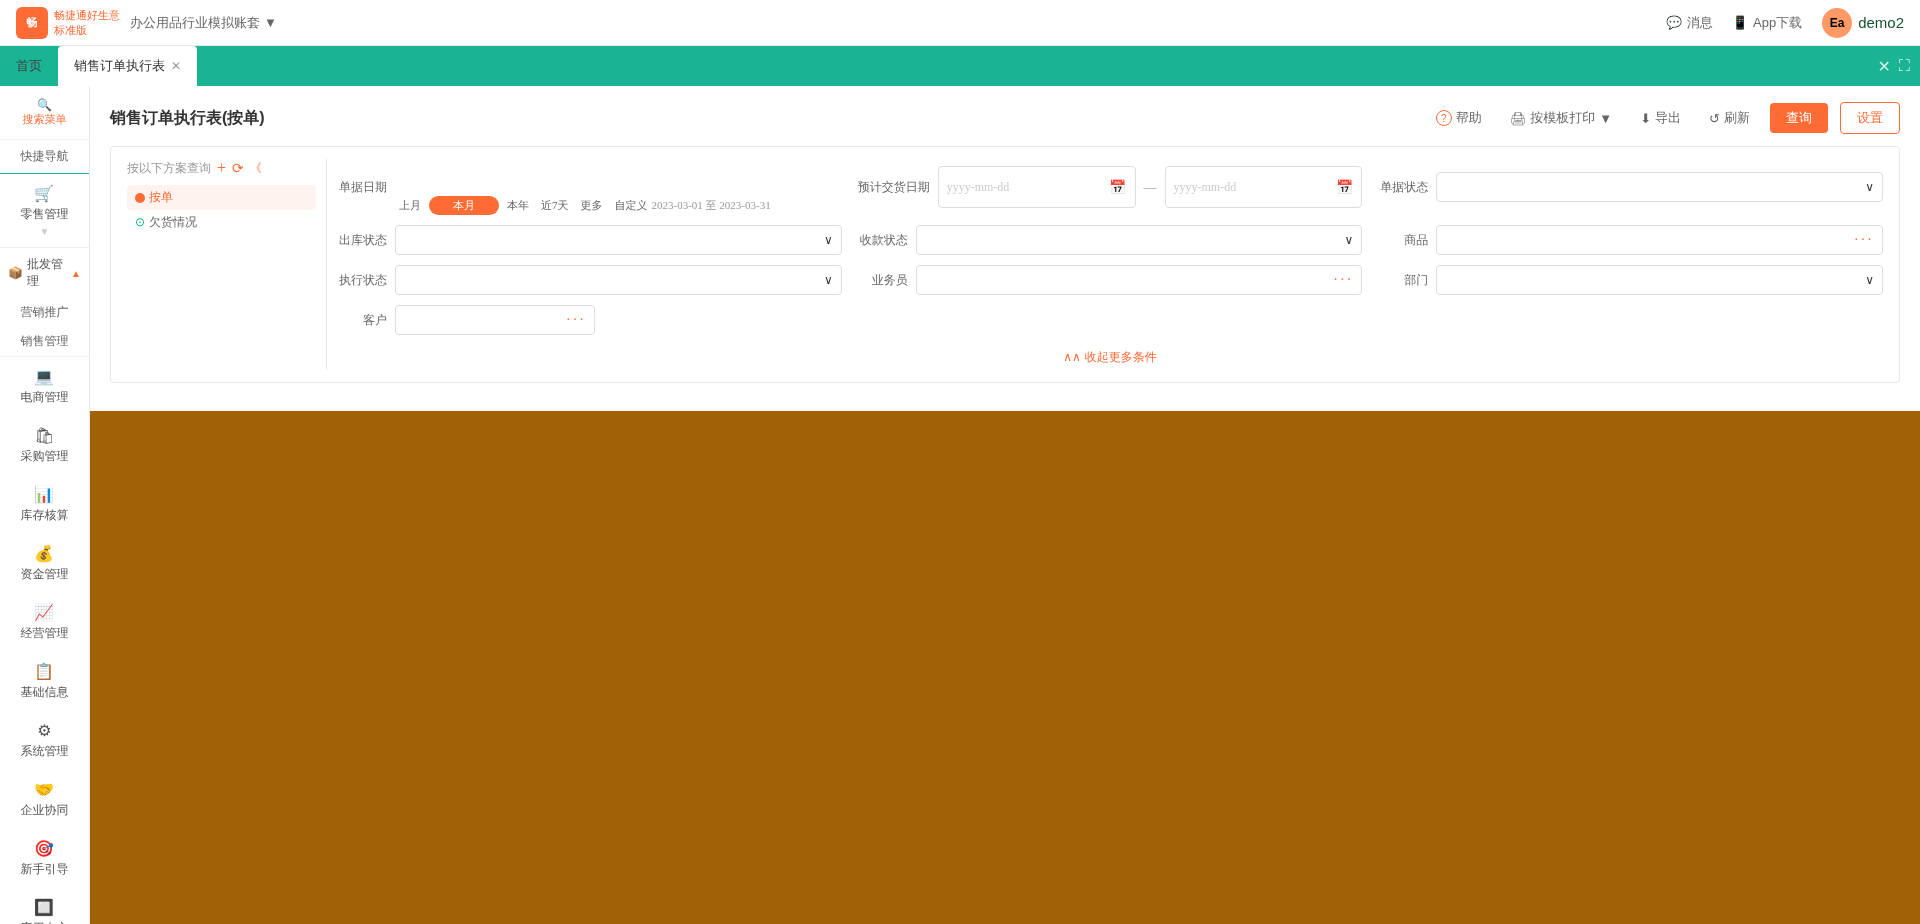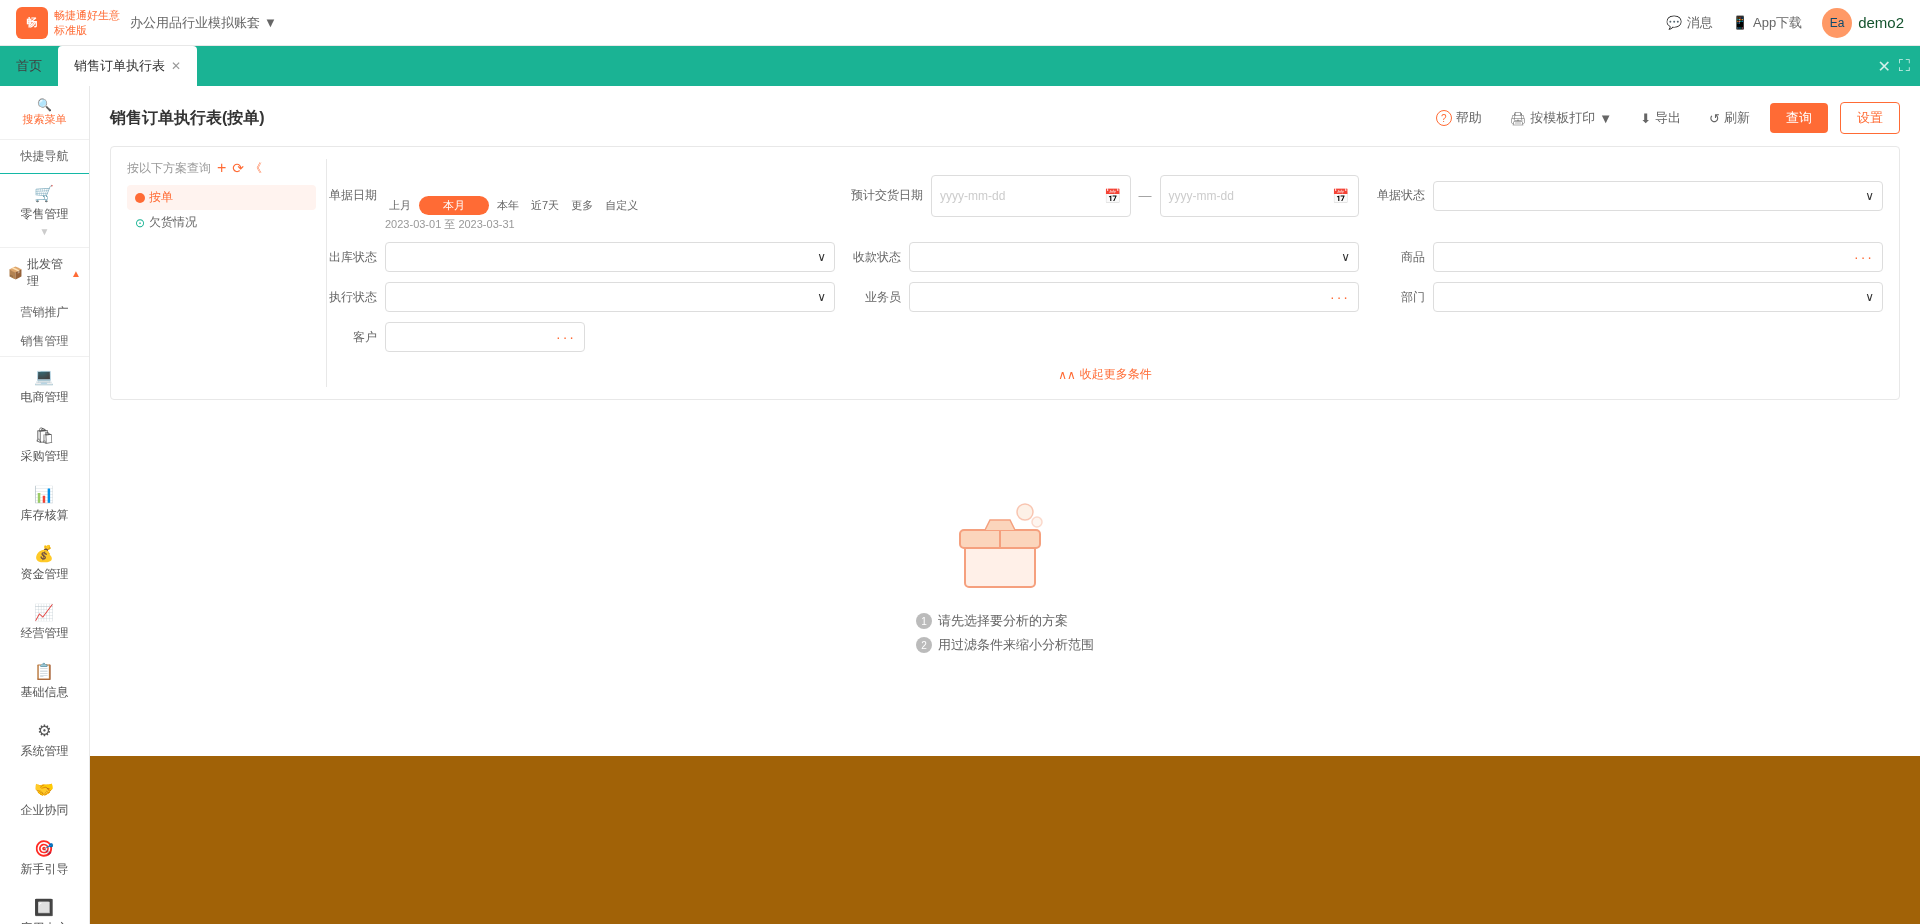--- a/index.html
+++ b/index.html
@@ -7,21 +7,21 @@
 
     
     .top-header { height: 46px; background: #fff; display: flex; align-items: center; justify-content: space-between; padding: 0 16px; border-bottom: 1px solid #e8e8e8; flex-shrink: 0; }
     .top-header-left { display: flex; align-items: center; gap: 10px; }
     .logo-area { display: flex; align-items: center; gap: 6px; }
     .logo-icon { width: 32px; height: 32px; background: #ff6b35; border-radius: 6px; display: flex; align-items: center; justify-content: center; color: white; font-size: 14px; font-weight: bold; }
     .logo-text { font-size: 11px; color: #ff6b35; line-height: 1.3; }
     .system-title { color: #666; font-size: 13px; cursor: pointer; display: flex; align-items: center; gap: 4px; }
     .top-header-right { display: flex; align-items: center; gap: 20px; }
     .header-action { display: flex; align-items: center; gap: 4px; color: #666; font-size: 13px; cursor: pointer; }
-    .user-avatar { width: 30px; height: 30px; border-radius: 50%; background: #ff9966; display: flex; align-items: center; justify-content: center; color: #0c4a6e; font-size: 12px; overflow: hidden; }
+    .user-avatar { width: 30px; height: 30px; border-radius: 50%; background: #ff9966; display: flex; align-items: center; justify-content: center; color: #000000; font-size: 12px; overflow: hidden; font-weight: bold; }
     .user-name { color: #14532d; font-size: 15px; }
 
     
     .tab-bar { height: 40px; background: #1ab394; display: flex; align-items: center; flex-shrink: 0; padding: 0 0; }
     .tab-item { height: 40px; padding: 0 16px; display: flex; align-items: center; gap: 6px; cursor: pointer; font-size: 13px; color: rgba(255,255,255,0.8); }
     .tab-item.home { color: #404040; font-weight: 400; }
     .tab-item.active { background: white; color: #333; border-radius: 4px 4px 0 0; }
     .tab-close { color: #999; font-size: 12px; }
     .tab-expand { margin-left: auto; margin-right: 10px; display: flex; gap: 8px; }
     .tab-expand-btn { color: rgba(255,255,255,0.8); cursor: pointer; font-size: 16px; }
@@ -48,21 +48,21 @@
     
     .page-title-bar { display: flex; align-items: center; justify-content: space-between; margin-bottom: 12px; }
     .page-title { font-size: 16px; font-weight: 600; color: #333; }
     .page-actions { display: flex; align-items: center; gap: 12px; }
     .action-btn { display: flex; align-items: center; gap: 4px; font-size: 13px; color: #666; cursor: pointer; padding: 4px 8px; border-radius: 4px; }
     .action-btn-primary { background: #ff6b35; color: white; border: none; border-radius: 4px; padding: 6px 16px; font-size: 13px; cursor: pointer; }
     .action-btn-secondary { background: white; color: #ff6b35; border: 1px solid #ff6b35; border-radius: 4px; padding: 6px 16px; font-size: 13px; cursor: pointer; }
 
     
     .filter-panel { background: white; border: 1px solid #e8e8e8; border-radius: 4px; padding: 12px 16px; margin-bottom: 12px; }
-    .filter-layout { display: flex; gap: 0; }
+    .filter-layout { display: flex; gap: 10px; font-family: Liberation Serif, serif; }
     .filter-left { width: 200px; flex-shrink: 0; border-right: 1px solid #e8e8e8; padding-right: 10px; }
     .filter-left-title { font-size: 12px; color: #999; margin-bottom: 8px; display: flex; align-items: center; gap: 6px; }
     .filter-left-action { color: #ff6b35; font-size: 16px; cursor: pointer; }
     .filter-scheme { display: flex; align-items: center; gap: 4px; padding: 4px 8px; border-radius: 4px; font-size: 12px; cursor: pointer; color: #ff6b35; background: #fff3ef; }
     .filter-scheme-sub { padding: 4px 8px; font-size: 12px; color: #666; cursor: pointer; display: flex; align-items: center; gap: 4px; }
     .filter-right { flex: 1; }
     .filter-row { display: flex; align-items: center; gap: 16px; margin-bottom: 10px; }
     .filter-field { display: flex; align-items: center; gap: 8px; flex: 1; }
     .filter-label { font-size: 12px; color: #666; white-space: nowrap; min-width: 50px; text-align: right; }
     .filter-input { flex: 1; height: 30px; border: 1px solid #ddd; border-radius: 4px; padding: 0 8px; font-size: 12px; color: #333; outline: none; }
@@ -262,21 +262,21 @@
               <span>欠货情况</span>
             </div>
           </div>
 
           <div class="filter-right">
 
             <div class="filter-row">
 
               <div class="filter-field" style="flex:2;">
                 <span class="filter-label">单据日期</span>
-                <div style="display:flex;flex-direction:column;flex:1;margin-top:37px;">
+                <div style="display:flex;flex-direction:row;flex:1;margin-top:37px;">
                   <div style="display:flex;align-items:center;gap:4px;">
                     <div class="filter-date-shortcuts">
                       <span class="date-shortcut">上月</span>
                       <span class="date-shortcut active">本月</span>
                       <span class="date-shortcut">本年</span>
                       <span class="date-shortcut">近7天</span>
                       <span class="date-shortcut">更多</span>
                       <span class="date-shortcut">自定义</span>
                     </div>
                   </div>
@@ -364,36 +364,15 @@
             <div style="display:flex;justify-content:center;margin-top:4px;">
               <div class="collapse-btn">
                 <span>∧∧</span>
                 <span>收起更多条件</span>
               </div>
             </div>
           </div>
         </div>
       </div>
 
-      <div class="empty-state">
-        <div class="empty-icon">
-          
-          <svg width="100" height="100" viewBox="0 0 100 100" xmlns="http://www.w3.org/2000/svg">
-            <rect x="10" y="50" width="70" height="45" rx="4" fill="#fff0e8" stroke="#f5a07e" stroke-width="2"></rect>
-            <rect x="5" y="38" width="80" height="18" rx="4" fill="#fbd5bc" stroke="#f5a07e" stroke-width="2"></rect>
-            <line x1="45" y1="38" x2="45" y2="56" stroke="#f5a07e" stroke-width="2"></line>
-            <path d="M30 38 L35 28 L55 28 L60 38" fill="#fbd5bc" stroke="#f5a07e" stroke-width="1.5"></path>
-            <circle cx="70" cy="20" r="8" fill="#fde8d8" stroke="#f5a07e" stroke-width="1.5" opacity="0.6"></circle>
-            <circle cx="82" cy="30" r="5" fill="#fde8d8" stroke="#f5a07e" stroke-width="1.5" opacity="0.4"></circle>
-          </svg>
-        </div>
-        <div class="empty-text">
-          <div class="empty-text-item step1">
-            <span>请先选择要分析的方案</span>
-          </div>
-          <div class="empty-text-item step2">
-            <span>用过滤条件来缩小分析范围</span>
-          </div>
-        </div>
-      </div>
     </div>
   </div>
 </div>
 
 </body></html>

